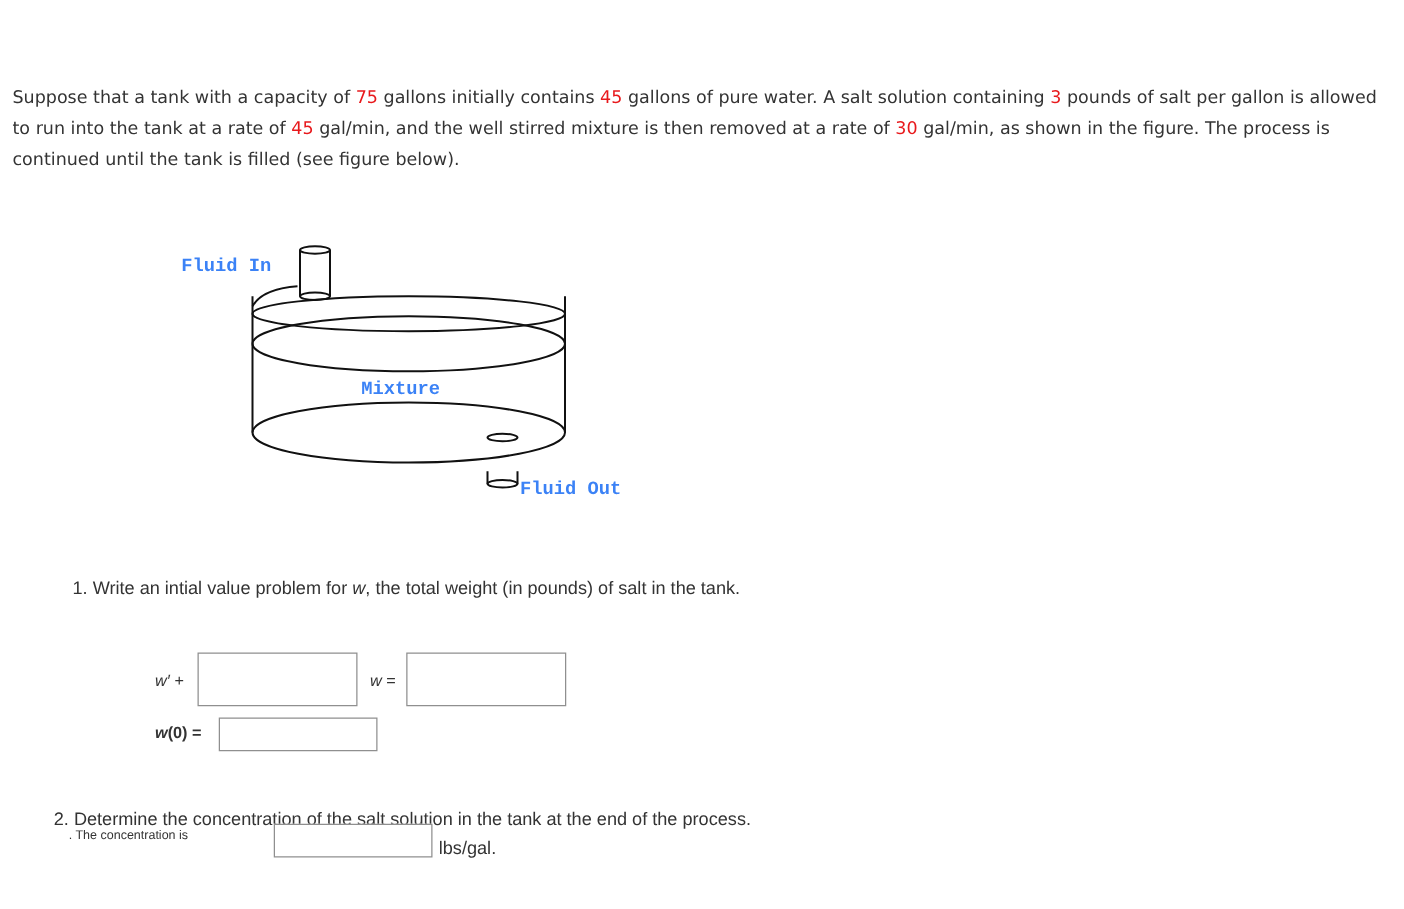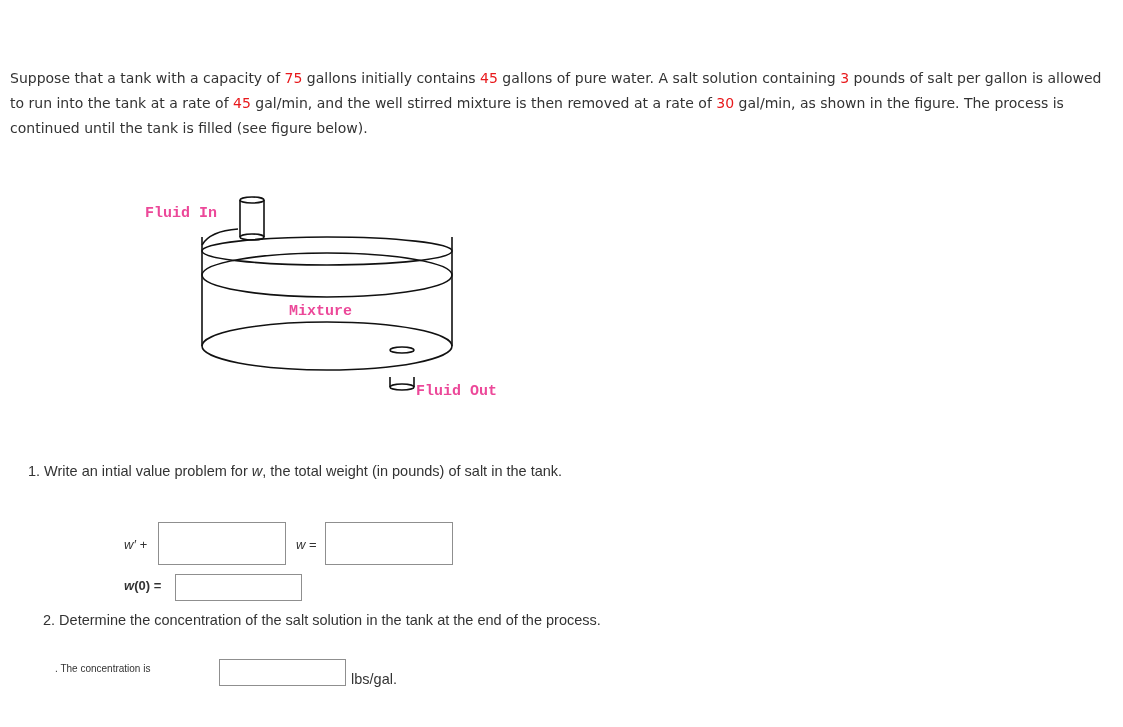--- a/index.html
+++ b/index.html
@@ -36,21 +36,21 @@
       height: 220px;
     }
     .figure svg {
       display: block;
     }
     .fig-label {
       position: absolute;
       font-family: "Liberation Mono", monospace;
       font-weight: bold;
       font-size: 15px;
-      color: #ec4899;
+      color: #3b82f6;
       white-space: nowrap;
     }
     .q {
       position: absolute;
       font-family: "Liberation Sans", sans-serif;
       font-size: 14.5px;
       color: #333333;
       white-space: nowrap;
     }
     .math {
@@ -106,36 +106,36 @@
       <line x1="284" y1="192" x2="284" y2="202"></line>
       <ellipse cx="272" cy="202" rx="12" ry="3"></ellipse>
     </g>
 
   </svg>
   <div class="fig-label" style="left:15px; top:20px;">Fluid In</div>
   <div class="fig-label" style="left:159px; top:118px;">Mixture</div>
   <div class="fig-label" style="left:286px; top:198px;">Fluid Out</div>
 </div>
 
-<div class="q" style="left:28px; top:463px;">
+<div class="q" style="left:58px; top:463px;">
   <span>1. Write an intial value problem for </span><i>w</i><span>, the total weight (in pounds) of salt in the tank.</span>
 </div>
 
 <div class="math" style="left:124px; top:537px;">
   <i>w′ +</i>
 </div>
 <input class="answer-box" type="text" style="left: 158px; top: 522px; width: 128px; height: 43px;" value="">
 
 <div class="math" style="left:296px; top:537px;">
   <i>w</i><span> =</span>
 </div>
 <input class="answer-box" type="text" style="left: 325px; top: 522px; width: 128px; height: 43px;" value="">
 
 <div class="math" style="left:124px; top:578px;font-weight:bold;">
   <i>w</i><span>(0) =</span>
 </div>
 <input class="answer-box" type="text" style="left: 175px; top: 574px; width: 127px; height: 27px;" value="">
 
-<div class="q" style="left:43px; top:612px;">2. Determine the concentration of the salt solution in the tank at the end of the process.</div>
+<div class="q" style="left:43px; top:648px;">2. Determine the concentration of the salt solution in the tank at the end of the process.</div>
 
 <div class="q" style="left:55px; top:663px; font-size:10px;">. The concentration is</div>
 <input class="answer-box" type="text" style="left: 219px; top: 659px; width: 127px; height: 27px;" value="">
 <div class="q" style="left:351px; top:671px;">lbs/gal.</div>
 
 </body></html>

